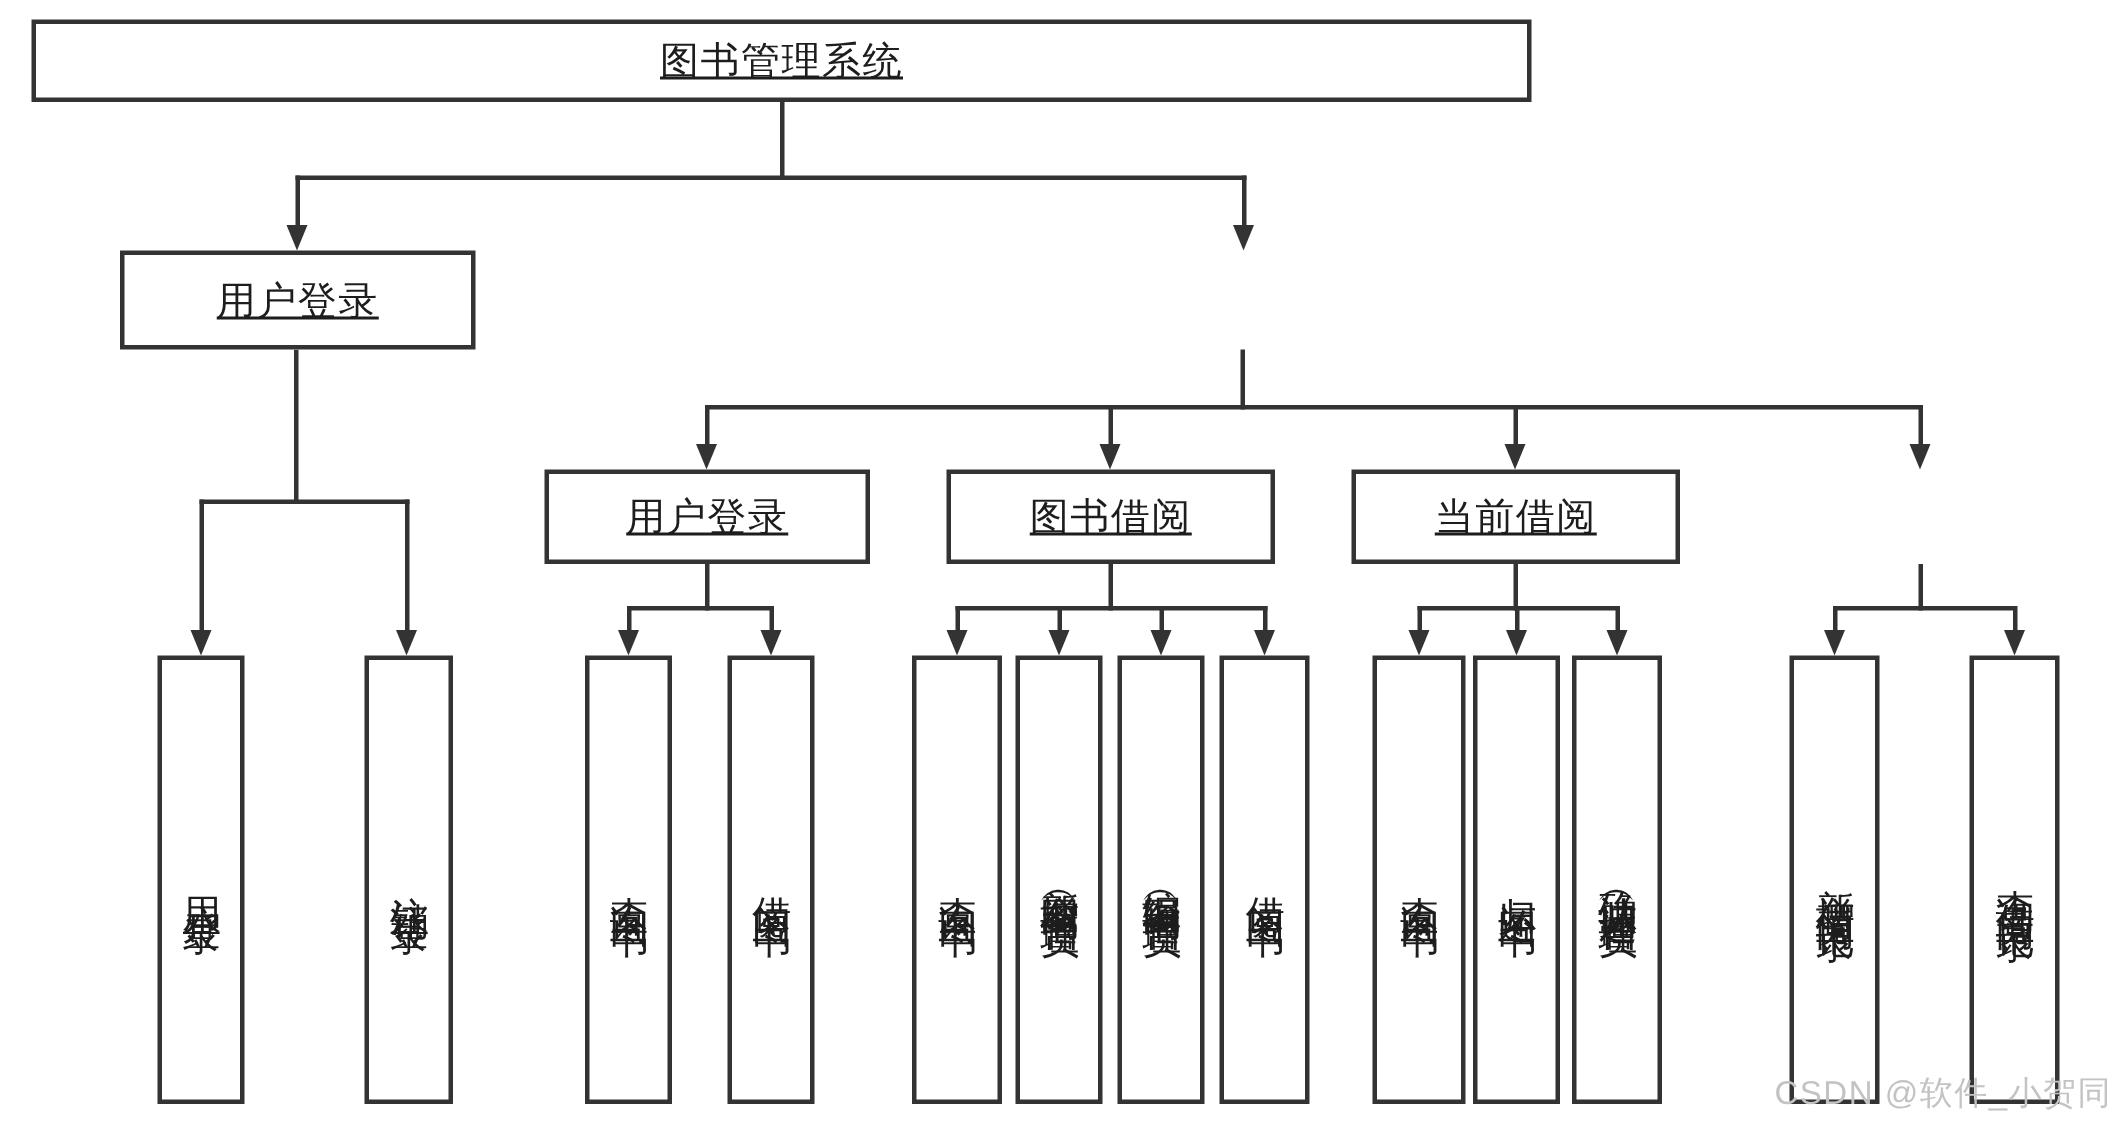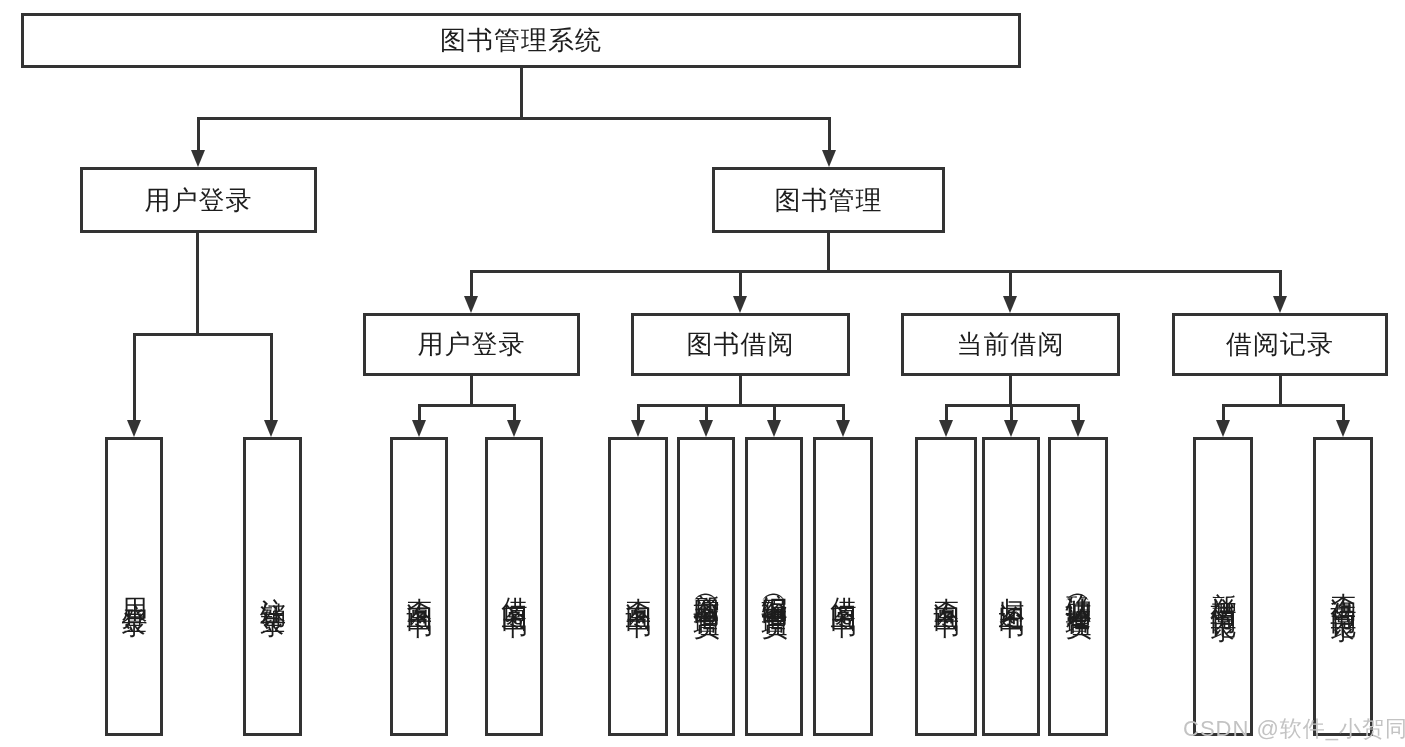--- a/index.html
+++ b/index.html
@@ -7,20 +7,21 @@
     width:1405px;height:747px;position:relative;overflow:hidden;
     font-family:"Liberation Sans","DejaVu Sans",sans-serif;
   }
   .canvas{position:absolute;left:0;top:0;width:1405px;height:747px;background:#ffffff;}
   .box{
     position:absolute;box-sizing:border-box;
     border:3px solid #333333;background:#ffffff;
     display:flex;align-items:center;justify-content:center;
     font-size:26px;color:#1d1d1d;letter-spacing:1px;
     z-index:2;
+    text-decoration:underline;
   }
   .leaf{
     position:absolute;box-sizing:border-box;top:437px;height:299px;
     border:3px solid #333333;background:#ffffff;
     display:flex;align-items:center;justify-content:center;
     z-index:2;
   }
   .leaf span{
     writing-mode:vertical-rl;text-orientation:mixed;
     font-size:26px;color:#1d1d1d;letter-spacing:5px;line-height:1.15;
@@ -52,23 +53,20 @@
   <div class="vline" style="left:520px;top:68px;height:50px"></div>
   <div class="hline" style="left:197px;top:117px;width:634px"></div>
   <div class="vline" style="left:197px;top:117px;height:36px"></div>
   <div class="arrow" style="left:191px;top:150px"></div>
   <div class="vline" style="left:828px;top:117px;height:36px"></div>
   <div class="arrow" style="left:822px;top:150px"></div>
 
   <div class="box" style="left:80px;top:167px;width:237px;height:66px">
     <span>用户登录</span>
   </div>
-  <div class="box" style="left:712px;top:167px;width:233px;height:66px">
-    <span>图书管理</span>
-  </div>
 
   <div class="vline" style="left:196px;top:233px;height:102px"></div>
   <div class="hline" style="left:133px;top:333px;width:140px"></div>
   <div class="vline" style="left:133px;top:333px;height:89px"></div>
   <div class="arrow" style="left:127px;top:420px"></div>
   <div class="vline" style="left:270px;top:333px;height:89px"></div>
   <div class="arrow" style="left:264px;top:420px"></div>
 
   <div class="vline" style="left:827px;top:233px;height:40px"></div>
   <div class="hline" style="left:470px;top:270px;width:812px"></div>
@@ -82,23 +80,20 @@
   <div class="arrow" style="left:1273px;top:296px"></div>
 
   <div class="box" style="left:363px;top:313px;width:217px;height:63px">
     <span>用户登录</span>
   </div>
   <div class="box" style="left:631px;top:313px;width:219px;height:63px">
     <span>图书借阅</span>
   </div>
   <div class="box" style="left:901px;top:313px;width:219px;height:63px">
     <span>当前借阅</span>
-  </div>
-  <div class="box" style="left:1172px;top:313px;width:216px;height:63px">
-    <span>借阅记录</span>
   </div>
 
   <div class="vline" style="left:470px;top:376px;height:31px"></div>
   <div class="hline" style="left:418px;top:404px;width:98px"></div>
   <div class="vline" style="left:418px;top:404px;height:18px"></div>
   <div class="arrow" style="left:412px;top:420px"></div>
   <div class="vline" style="left:513px;top:404px;height:18px"></div>
   <div class="arrow" style="left:507px;top:420px"></div>
 
   <div class="vline" style="left:739px;top:376px;height:31px"></div>

